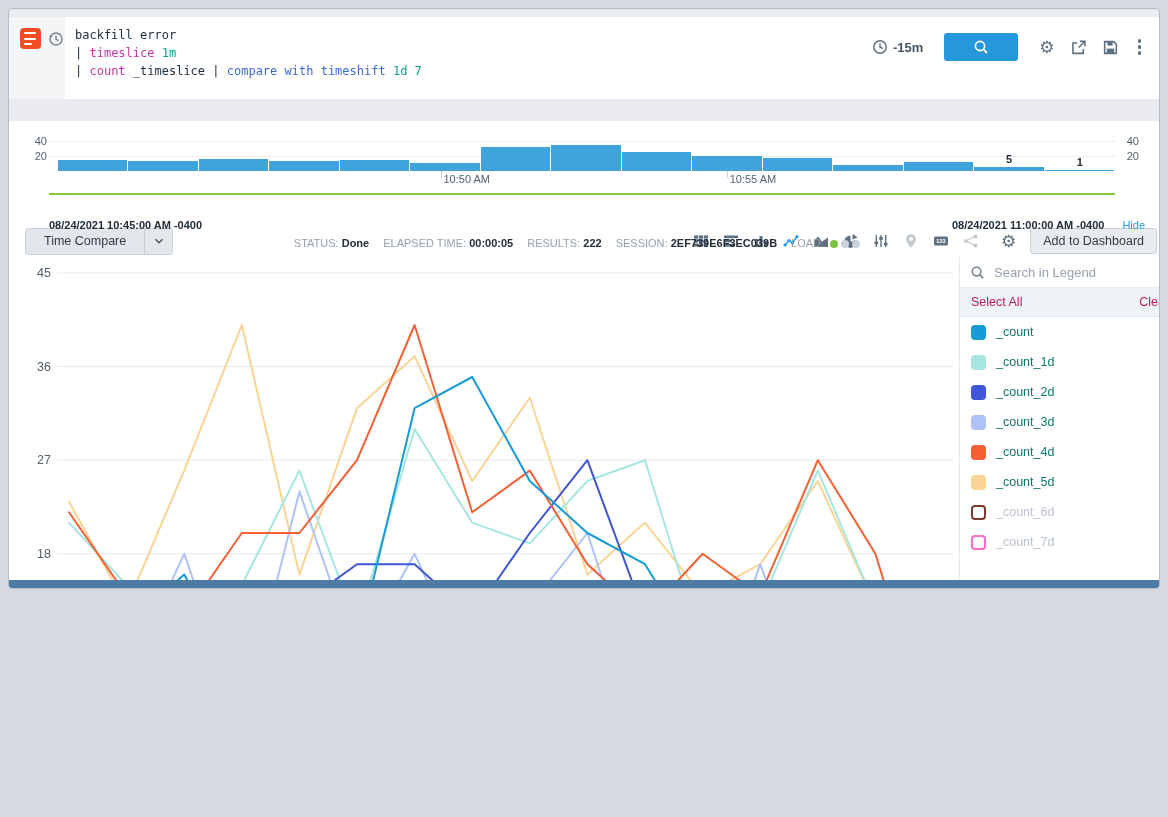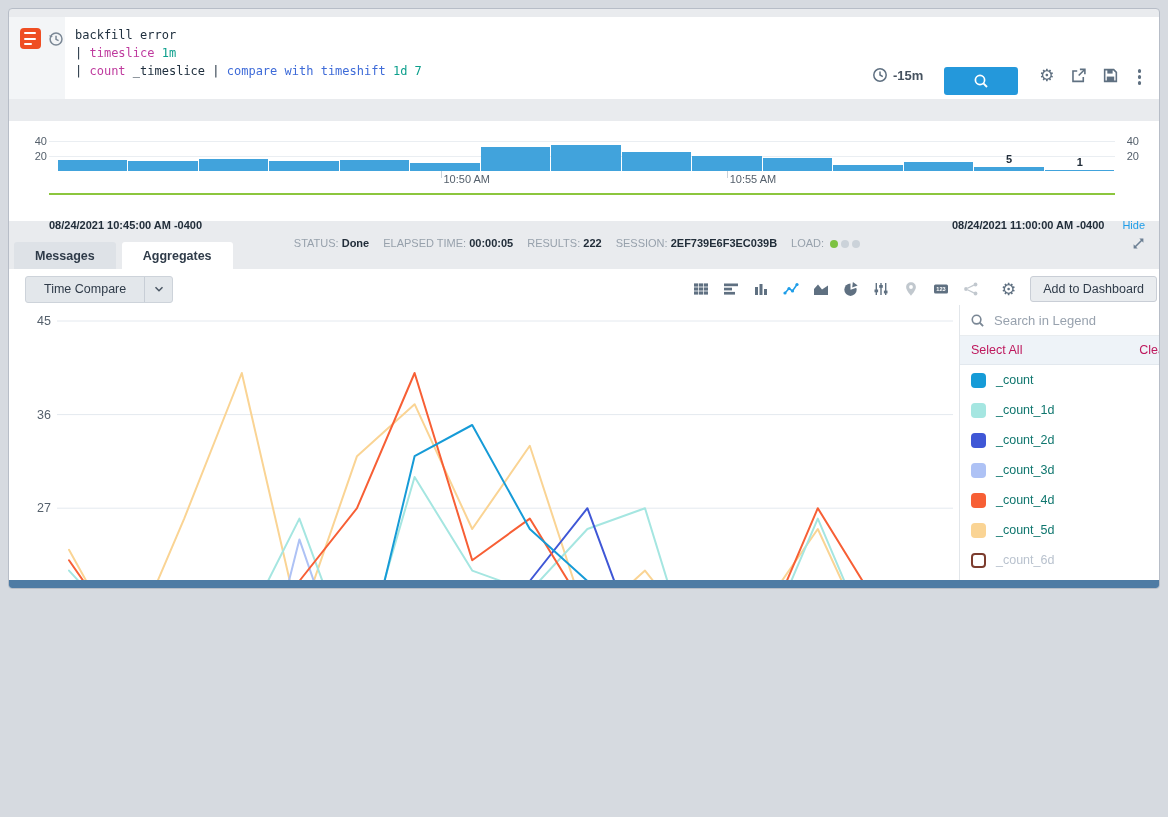--- a/index.html
+++ b/index.html
@@ -10,21 +10,21 @@
 
   
   .query-card { display:flex; width:100%; height:82px; background:#FFFFFF; position:relative; }
   .q-gutter { width:56px; background:#F3F5F7; display:flex; padding:11px 0 0 11px; gap:6px; }
   .logo { width:21px; height:21px; background:#EF4E23; border-radius:4px; padding:4px 4px; display:flex; flex-direction:column; justify-content:space-between; }
   .logo i { display:block; height:2px; background:#fff; border-radius:1px; }
   .logo i:nth-child(1){ width:12px; } .logo i:nth-child(2){ width:12px; } .logo i:nth-child(3){ width:8px; }
   .q-gutter svg { margin-top:2px; }
   .qtext { flex:1; padding:9px 10px; font-family:"DejaVu Sans Mono", monospace; font-size:12px; line-height:18px; white-space:pre; }
   .seg-t { color:#20303F; } .seg-k { color:#BF3A9E; } .seg-l { color:#0C9F8C; } .seg-o { color:#3E6BD8; }
-  .q-controls { position:absolute; right:14px; top:16px; display:flex; align-items:flex-start; gap:15px;margin-top:34px; }
+  .q-controls { position:absolute; right:14px; top:16px; display:flex; align-items:center; gap:15px; }
   .trange { display:flex; align-items:center; gap:5px; font-size:13px; color:#46525F; font-weight:700; cursor:pointer; }
   .searchbtn { width:74px; height:28px; background:#2498DB; border:none; border-radius:3px; display:flex; align-items:center; justify-content:center; cursor:pointer; margin:0 6px; }
   .qicon { cursor:pointer; display:flex; align-items:center; }
   .gear-glyph { font-size:17px; color:#5F7081; line-height:1; cursor:pointer; }
   .kebab { display:flex; flex-direction:column; gap:2.5px; padding:2px 4px; cursor:pointer; }
   .kebab i { width:3.5px; height:3.5px; border-radius:50%; background:#5F7081; }
 
   
   .hist-card { position:relative; width:100%; height:100px; background:#FFFFFF; margin-top:22px; }
   .hist-grid { position:absolute; left:40px; right:44px; height:1px; background:#EAEEF2; }
@@ -214,31 +214,20 @@
               <i class="on"></i>
               <i></i>
               <i></i>
             </span></span>
         </div>
       <span class="sdate">08/24/2021 11:00:00 AM -0400</span>
       <a class="hide-link">Hide</a>
     </div>
   </div>
 
-  <div class="tabs-row">
-    <div class="tab inactive">Messages</div>
-    <div class="tab active">Aggregates</div>
-    <span class="expand-ic">
-      <svg width="17" height="17" viewBox="0 0 16 16">
-          <line x1="4.5" y1="11.5" x2="11.5" y2="4.5" stroke="#6C7F93" stroke-width="1.5"></line>
-          <path d="M8.8 3.4 H12.6 V7.2 Z" fill="#6C7F93"></path>
-          <path d="M3.4 8.8 V12.6 H7.2 Z" fill="#6C7F93"></path>
-        </svg>
-    </span>
-  </div>
 
   <div class="main-panel">
     <div class="toolbar">
       <div class="tc-btn">
         <span class="tc-label">Time Compare</span>
         <span class="tc-chev">
           <svg width="14" height="14" viewBox="0 0 16 16">
               <polyline points="4,6 8,10 12,6" fill="none" stroke="#4A5663" stroke-width="1.7"></polyline>
             </svg>
         </span>

